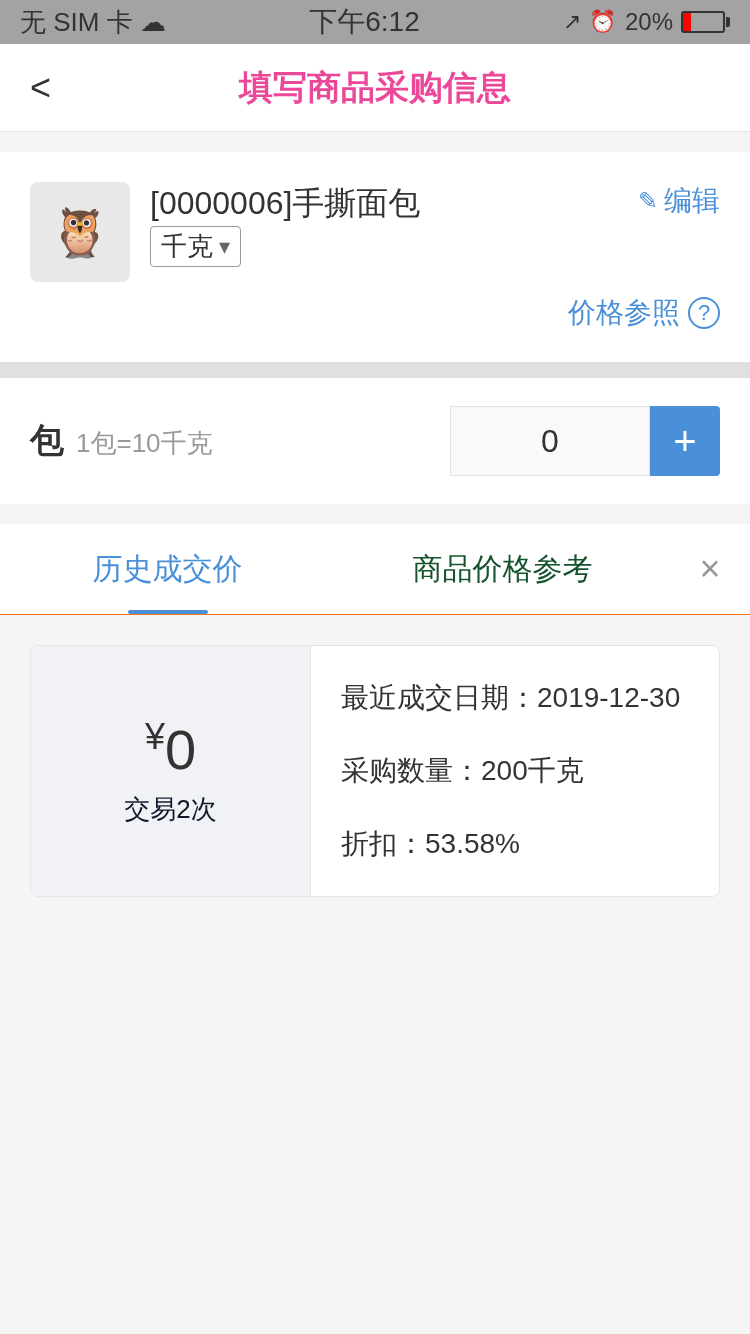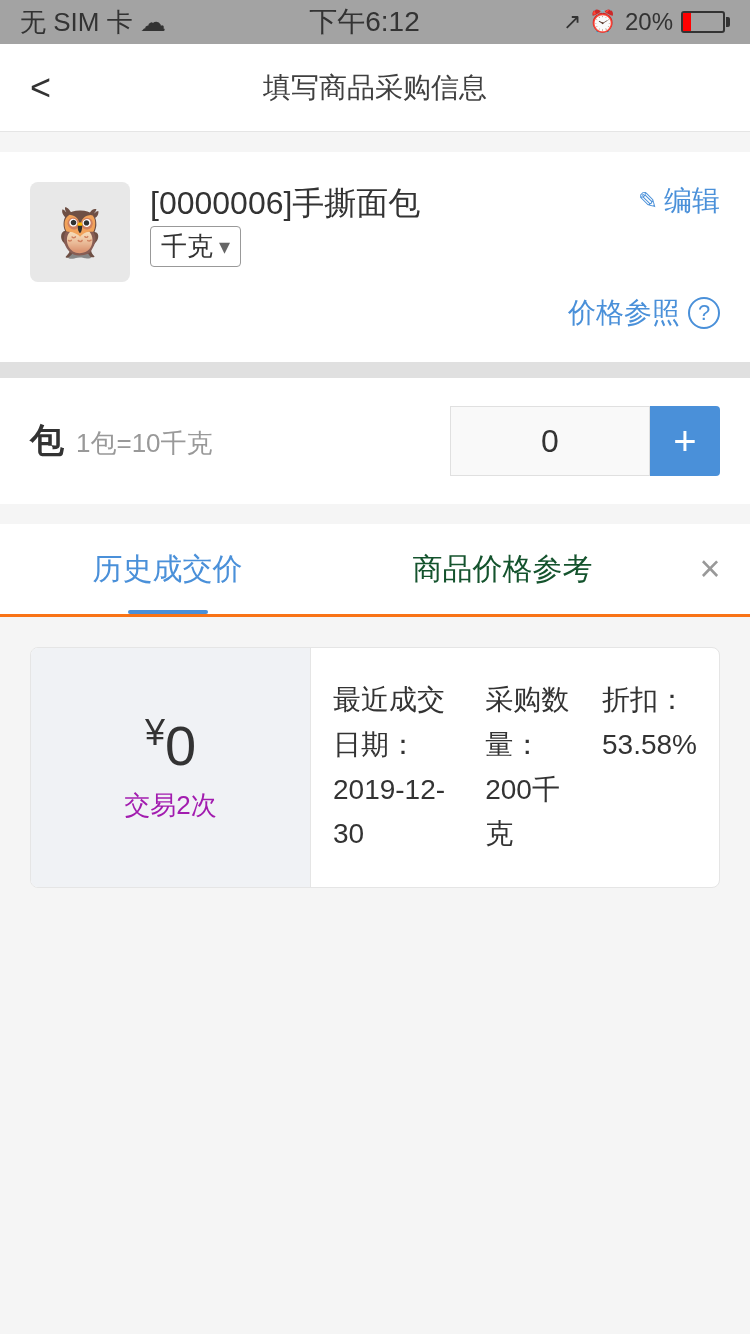--- a/index.html
+++ b/index.html
@@ -82,23 +82,23 @@
     .nav-back {
       padding: 0 30px;
       font-size: 36px;
       color: #333;
       cursor: pointer;
     }
     .nav-title {
       position: absolute;
       left: 50%;
       transform: translateX(-50%);
-      font-size: 28px;
-      font-weight: 400;
-      color: #404040;
+      font-size: 34px;
+      font-weight: 700;
+      color: #ec4899;
     }
 
     
     .product-section {
       background: #fff;
       margin-top: 20px;
       padding: 30px;
     }
     .product-header {
       display: flex;
@@ -237,21 +237,21 @@
       justify-content: center;
       cursor: pointer;
       border-radius: 0 4px 4px 0;
     }
 
     
     .tabs-bar {
       display: flex;
       align-items: center;
       background: #fff;
-      border-bottom: 3px solid #f97316;
+      border-bottom: 1px solid #f97316;
       position: relative;
       margin-top: 20px;
     }
     .tab-item {
       flex: 1;
       height: 90px;
       display: flex;
       flex-direction: column;
       align-items: center;
       justify-content: center;
@@ -312,28 +312,28 @@
       font-size: 56px;
       font-weight: 300;
       color: #333;
     }
     .price-yen {
       font-size: 36px;
       vertical-align: super;
     }
     .price-transactions {
       font-size: 26px;
-      color: #a21caf;
+      color: #0f172a;
       margin-top: 10px;
     }
     .price-card-right {
       flex: 1;
-      padding: 30px 22px;
-      display: flex;
-      flex-direction: row;
+      padding: 30px 30px;
+      display: flex;
+      flex-direction: column;
       gap: 28px;
       justify-content: center;
     }
     .price-detail-row {
       font-size: 28px;
       color: #333;
       line-height: 1.6;
     }
   </style>
 </head>

